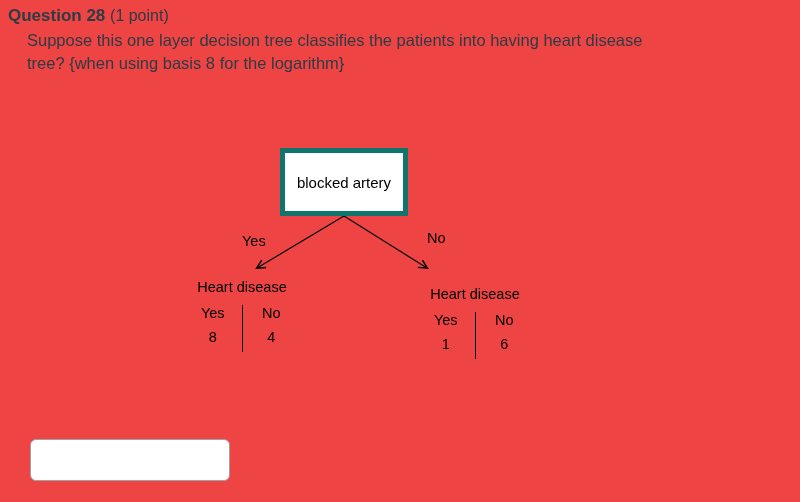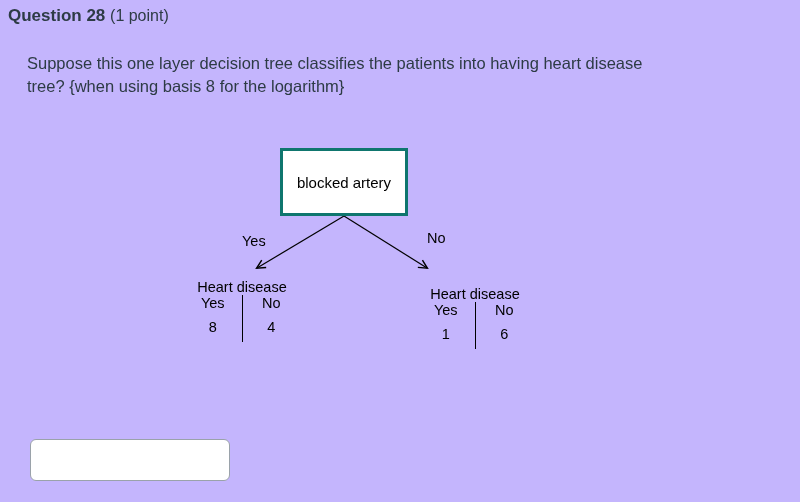--- a/index.html
+++ b/index.html
@@ -5,49 +5,49 @@
   * { margin: 0; padding: 0; box-sizing: border-box; }
   html, body { background: #ffffff; }
   body {
     width: 800px; height: 502px;
     font-family: "Liberation Sans", sans-serif;
     color: #2D3B45;
   }
   .page {
     position: relative;
     width: 800px; height: 502px;
-    background: #c4b5fd;
+    background: #ef4444;
     overflow: hidden;
   }
   .q-header {
     position: absolute; left: 8px; top: 6px;
     font-size: 17px; color: #2D3B45; white-space: nowrap;
   }
   .q-title { font-weight: 700; }
   .q-points { font-weight: 400; font-size: 16px; }
   .q-text {
-    position: absolute; left: 27px; top: 52px;
+    position: absolute; left: 27px; top: 29px;
     font-size: 16.5px; line-height: 23px; color: #2D3B45;
   }
   .tree { position: absolute; left: 0; top: 0; width: 800px; height: 420px; }
   .arrows { position: absolute; left: 0; top: 0; pointer-events: none; }
   .node-box {
     position: absolute; left: 280px; top: 148px;
     width: 128px; height: 68px;
-    border: 3px solid #0f766e; background: #ffffff;
+    border: 5px solid #0f766e; background: #ffffff;
     display: flex; align-items: center; justify-content: center;
     font-size: 15px; color: #000000;
   }
   .branch-label { position: absolute; font-size: 14.5px; color: #000000; }
   .branch-label.yes { left: 242px; top: 233px; }
   .branch-label.no  { left: 427px; top: 230px; }
   .leaf { position: absolute; width: 116px; color: #000000; }
   .leaf.left  { left: 184px; top: 279px; }
   .leaf.right { left: 417px; top: 286px; }
-  .leaf-title { text-align: center; font-size: 14.5px; }
+  .leaf-title { text-align: center; font-size: 14.5px; margin-bottom: 10px; }
   .leaf-table { display: flex; min-height: 47px; }
   .leaf-col {
     flex: 1; display: flex; flex-direction: column;
     align-items: center; gap: 8px; font-size: 14.5px;
   }
   .leaf-divider { width: 1px; background: #000000; }
   .answer-input {
     position: absolute; left: 30px; top: 439px;
     width: 200px; height: 42px;
     border: 1px solid #9aa2aa; border-radius: 6px;

